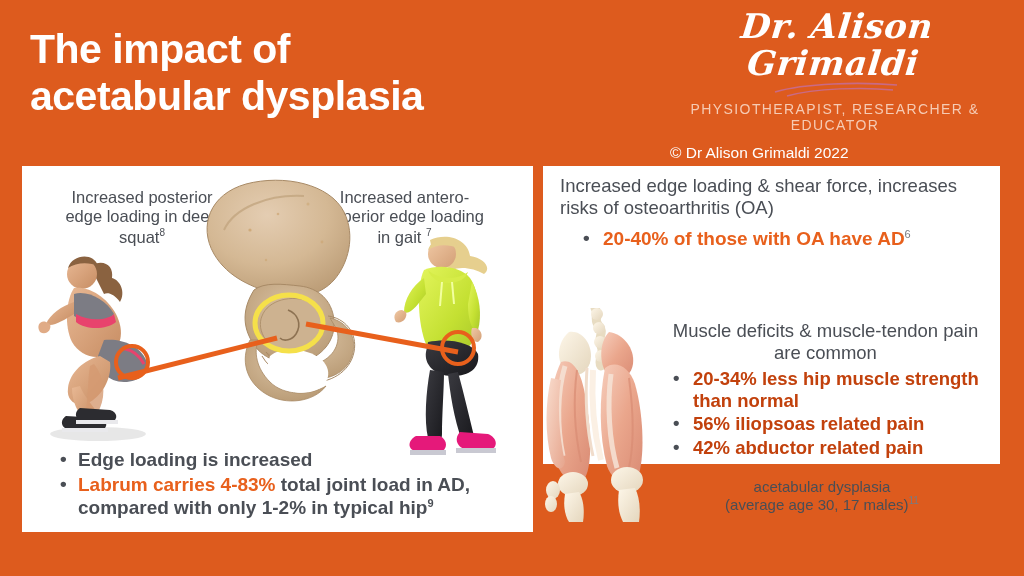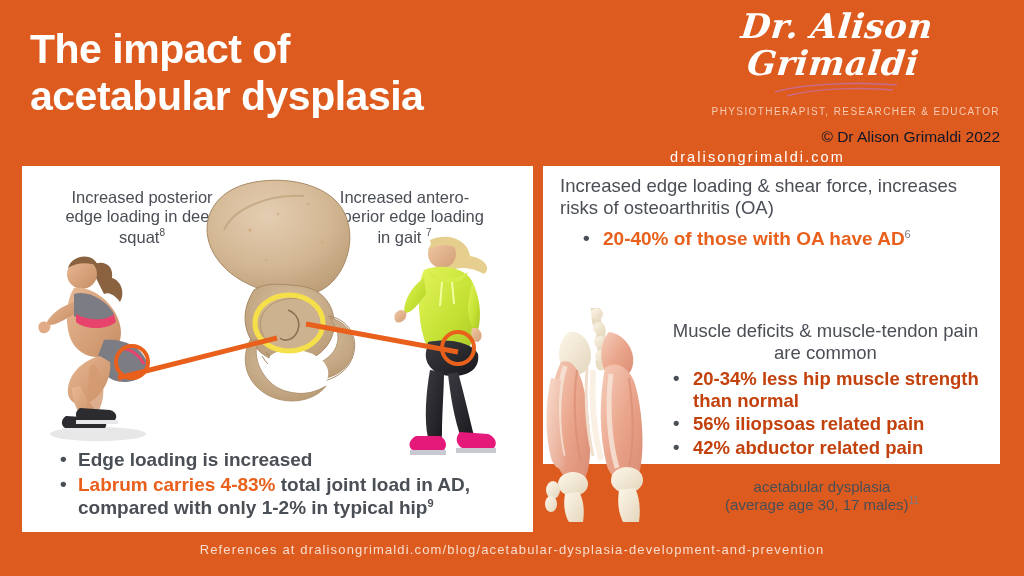--- a/index.html
+++ b/index.html
@@ -34,29 +34,28 @@
     font-size: 34px;
     font-weight: bold;
     letter-spacing: 0.5px;
     line-height: 1.1;
     text-align: center;
     transform: skewX(-6deg);
   }
   .brand-swoosh { text-align:center; margin-top:-2px; }
   .brand-tag {
     color: #f6cbb4;
-    font-size: 10px;
+    font-size: 14px;
     letter-spacing: 1.4px;
-    text-align: right;
-    margin-top: 5px;
+    text-align: center;
   }
   .brand-copy {
-    color: #0f172a;
+    color: #ffffff;
     font-size: 15.5px;
-    text-align: right;
+    text-align: left;
     margin-top: 11px;
   }
   .brand-site {
     color: #ffffff;
     font-size: 14.5px;
     letter-spacing: 2.1px;
     text-align: left;
     margin-top: 3px;
   }
 
@@ -415,15 +414,14 @@
       <div class="rb-li">56% iliopsoas related pain</div>
       <div class="rb-li">42% abductor related pain</div>
     </div>
     <div class="rb-note">
       <br>
       <span>acetabular dysplasia</span><br>
       <span>(average age 30, 17 males)</span><span class="sref">11</span>
     </div>
   </div>
 
-  <div class="footer">References at dralisongrimaldi.com/blog/acetabular-dysplasia-development-and-prevention</div>
 
 </div>
 
 </body></html>

